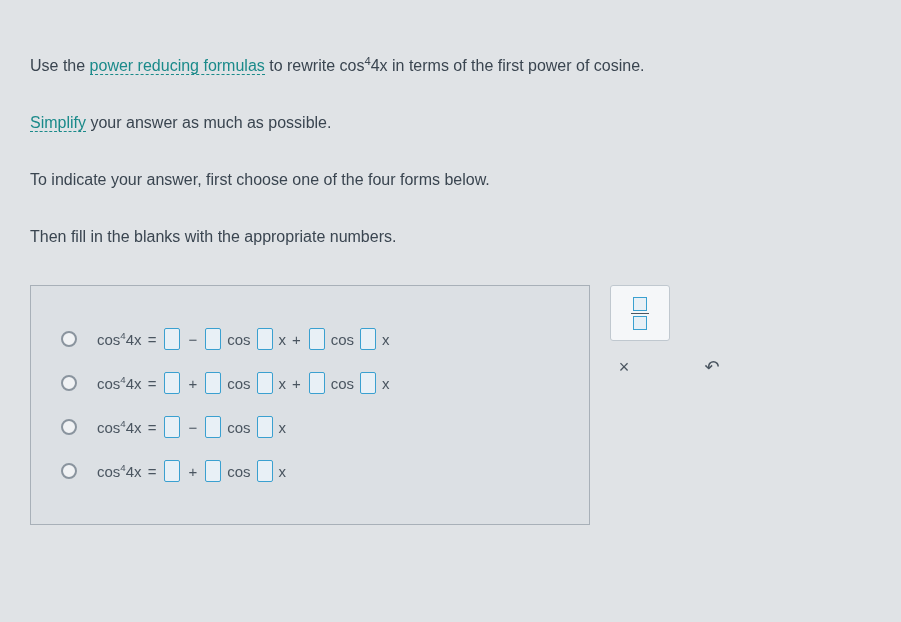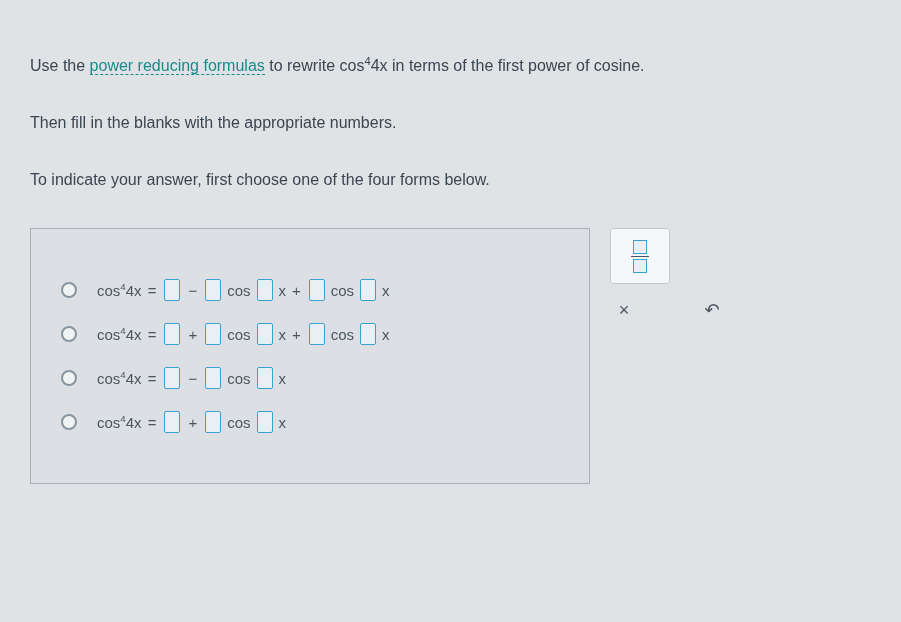--- a/index.html
+++ b/index.html
@@ -26,21 +26,21 @@
       border-bottom: 1px dashed #1a8a8a;
       cursor: pointer;
     }
     .math-sup {
       font-size: 0.7em;
       vertical-align: super;
     }
     .options-container {
       border: 1px solid #a8b0b8;
       background: #dce0e4;
-      padding: 28px 30px;
+      padding: 20px 30px;
       width: 560px;
       margin-top: 20px;
       display: inline-block;
       vertical-align: top;
     }
     .option-row {
       display: flex;
       align-items: center;
       margin: 22px 0;
       gap: 20px;
@@ -134,22 +134,25 @@
       align-items: flex-start;
     }
   </style>
 </head>
 <body>
 
 <div class="instructions">
   <p>
     <span>Use the </span><span class="link">power reducing formulas</span><span> to rewrite </span><span>cos</span><span class="math-sup">4</span><span>4x</span><span> in terms of the first power of cosine.</span>
   </p>
+  <p>
+    <span class="link">Simplify</span><span> your answer as much as possible.</span>
+  </p>
+  <p>To indicate your answer, first choose one of the four forms below.</p>
   <p>Then fill in the blanks with the appropriate numbers.</p>
-  <p>To indicate your answer, first choose one of the four forms below.</p>
 </div>
 
 <div class="top-content">
   <div class="options-container">
 
     <div class="option-row">
       <div class="radio"></div>
       <div class="eq">
         <span class="cos-4"><span>cos</span><span class="sup4">4</span><span>4x</span></span>
         <span class="op">=</span>

